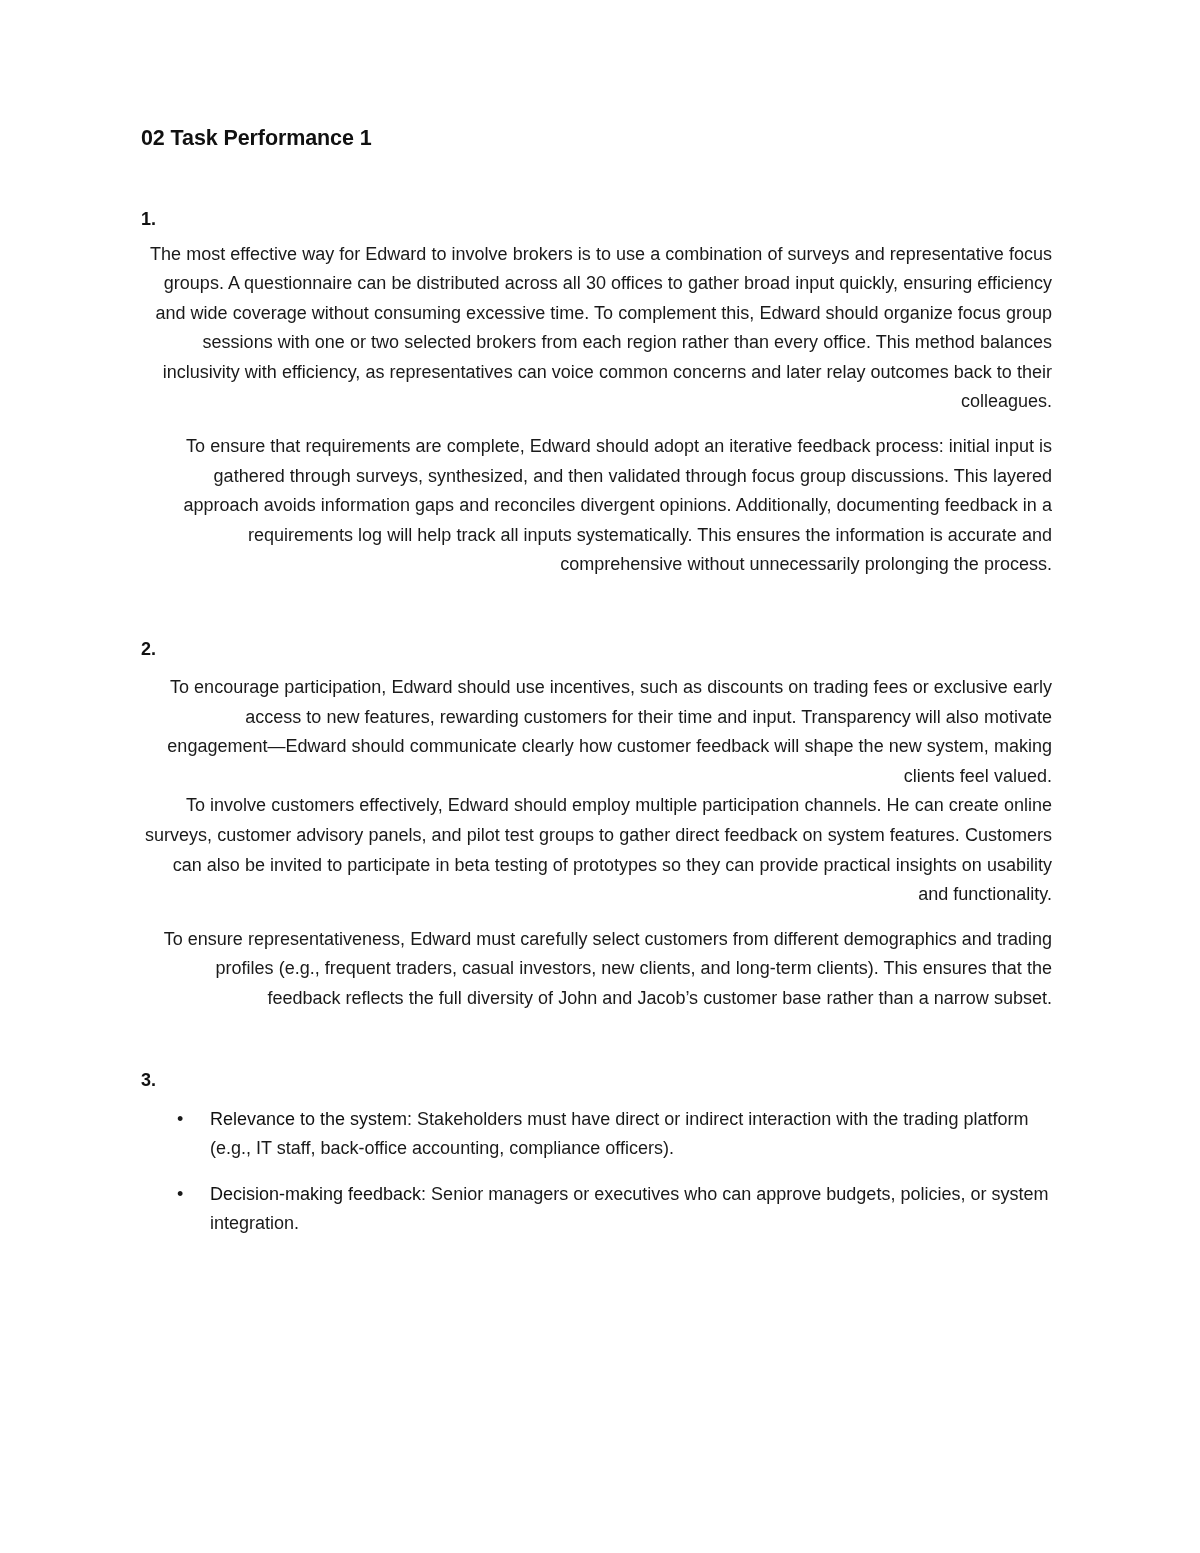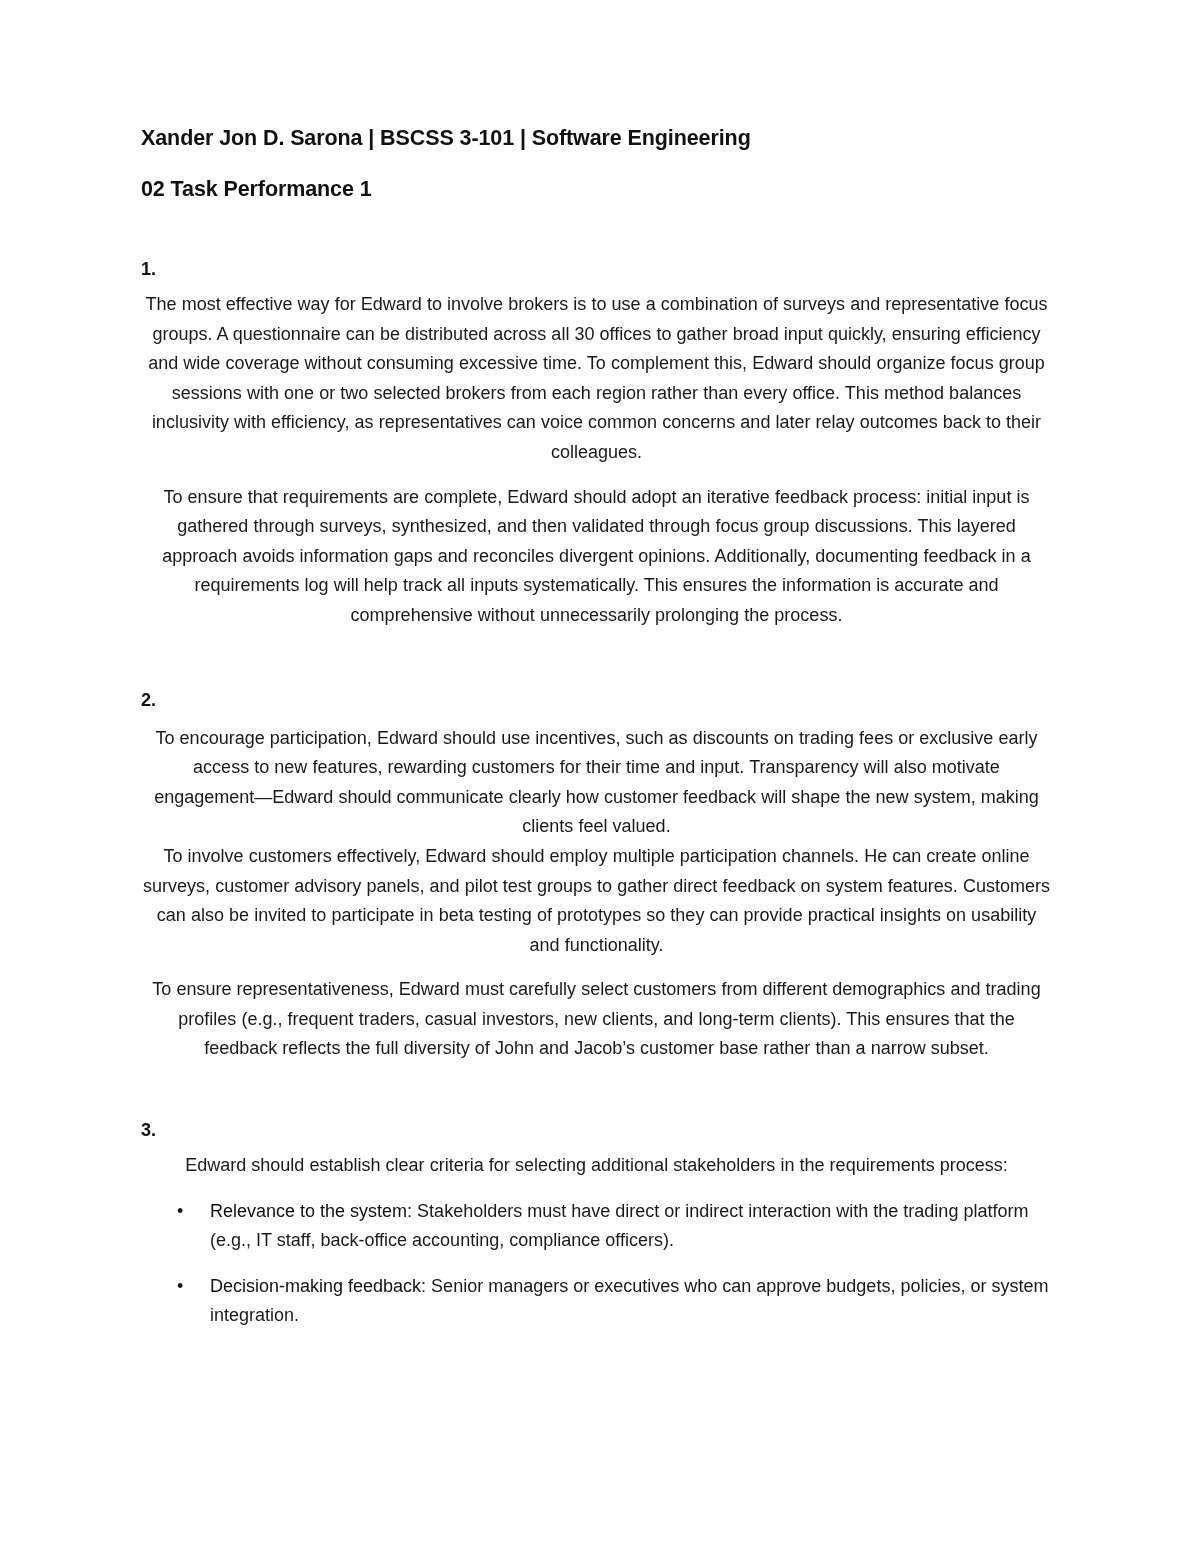--- a/index.html
+++ b/index.html
@@ -55,21 +55,21 @@
     margin: 0 0 12px 0;
     color: #111111;
   }
 
   
   .para {
     font-size: 18px;
     line-height: 29.6px;
     margin: 0;
     color: #1a1a1a;
-    text-align: center;
+    text-align: right;
     word-spacing: 0.1px;
   }
   .para + .para.tight {
     margin-top: 15px;
   }
   .para.spaced {
     margin-top: 15px;
   }
 
   
@@ -109,21 +109,20 @@
     font-weight: normal;
     color: #111111;
   }
 </style>
 </head>
 <body>
 
 <div class="page">
   <div class="doc-body">
 
-    <div class="doc-heading first">Xander Jon D. Sarona | BSCSS 3-101 | Software Engineering</div>
 
     <div class="doc-heading second">02 Task Performance 1</div>
 
     <div class="section-gap"></div>
 
     <div class="section">
       <div class="section-number">1.</div>
       <p class="para">The most effective way for Edward to involve brokers is to use a combination of surveys and representative focus groups. A questionnaire can be distributed across all 30 offices to gather broad input quickly, ensuring efficiency and wide coverage without consuming excessive time. To complement this, Edward should organize focus group sessions with one or two selected brokers from each region rather than every office. This method balances inclusivity with efficiency, as representatives can voice common concerns and later relay outcomes back to their colleagues.</p>
       <p class="para tight">To ensure that requirements are complete, Edward should adopt an iterative feedback process: initial input is gathered through surveys, synthesized, and then validated through focus group discussions. This layered approach avoids information gaps and reconciles divergent opinions. Additionally, documenting feedback in a requirements log will help track all inputs systematically. This ensures the information is accurate and comprehensive without unnecessarily prolonging the process.</p>
     </div>
@@ -134,21 +133,20 @@
       <div class="section-number">2.</div>
       <p class="para spaced">To encourage participation, Edward should use incentives, such as discounts on trading fees or exclusive early access to new features, rewarding customers for their time and input. Transparency will also motivate engagement—Edward should communicate clearly how customer feedback will shape the new system, making clients feel valued.</p>
       <p class="para">To involve customers effectively, Edward should employ multiple participation channels. He can create online surveys, customer advisory panels, and pilot test groups to gather direct feedback on system features. Customers can also be invited to participate in beta testing of prototypes so they can provide practical insights on usability and functionality.</p>
       <p class="para spaced">To ensure representativeness, Edward must carefully select customers from different demographics and trading profiles (e.g., frequent traders, casual investors, new clients, and long-term clients). This ensures that the feedback reflects the full diversity of John and Jacob’s customer base rather than a narrow subset.</p>
     </div>
 
     <div class="section-gap small"></div>
 
     <div class="section">
       <div class="section-number">3.</div>
-      <p class="para">Edward should establish clear criteria for selecting additional stakeholders in the requirements process:</p>
 
       <ul class="bullet-list">
         <li class="bullet-item">
           <span class="bullet-marker">•</span>
           <span class="bullet-term">Relevance to the system</span><span>: Stakeholders must have direct or indirect interaction with the trading platform (e.g., IT staff, back-office accounting, compliance officers).</span>
         </li>
         <li class="bullet-item">
           <span class="bullet-marker">•</span>
           <span class="bullet-term">Decision-making feedback</span><span>: Senior managers or executives who can approve budgets, policies, or system integration.</span>
         </li>

